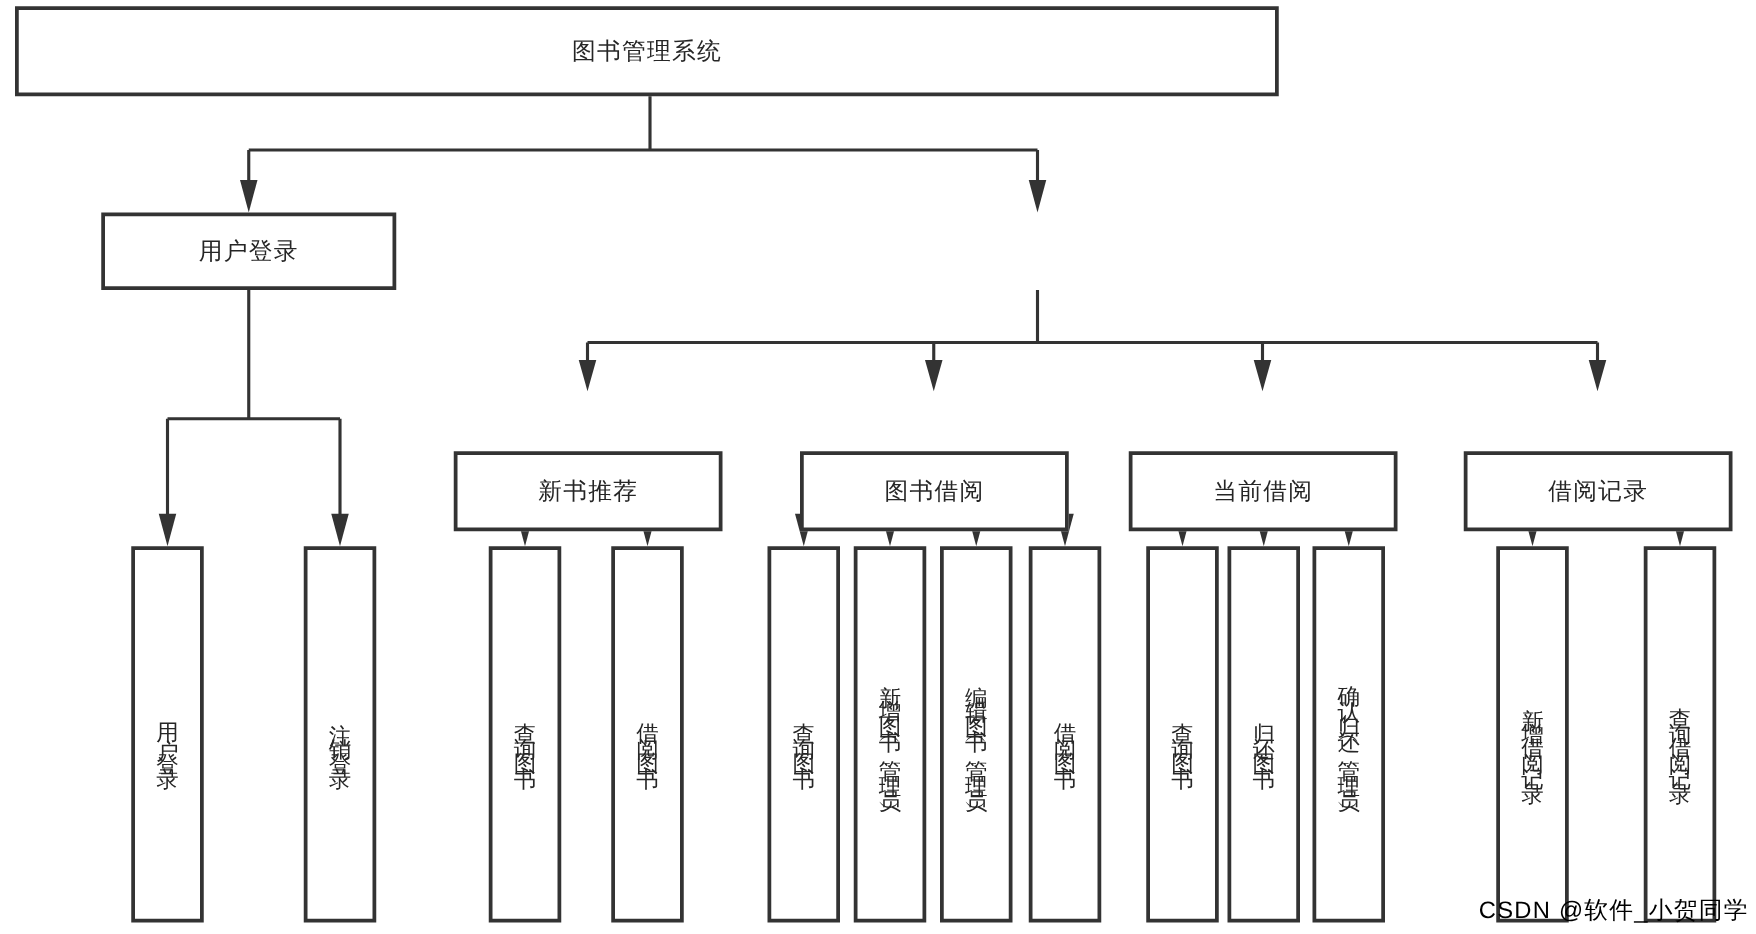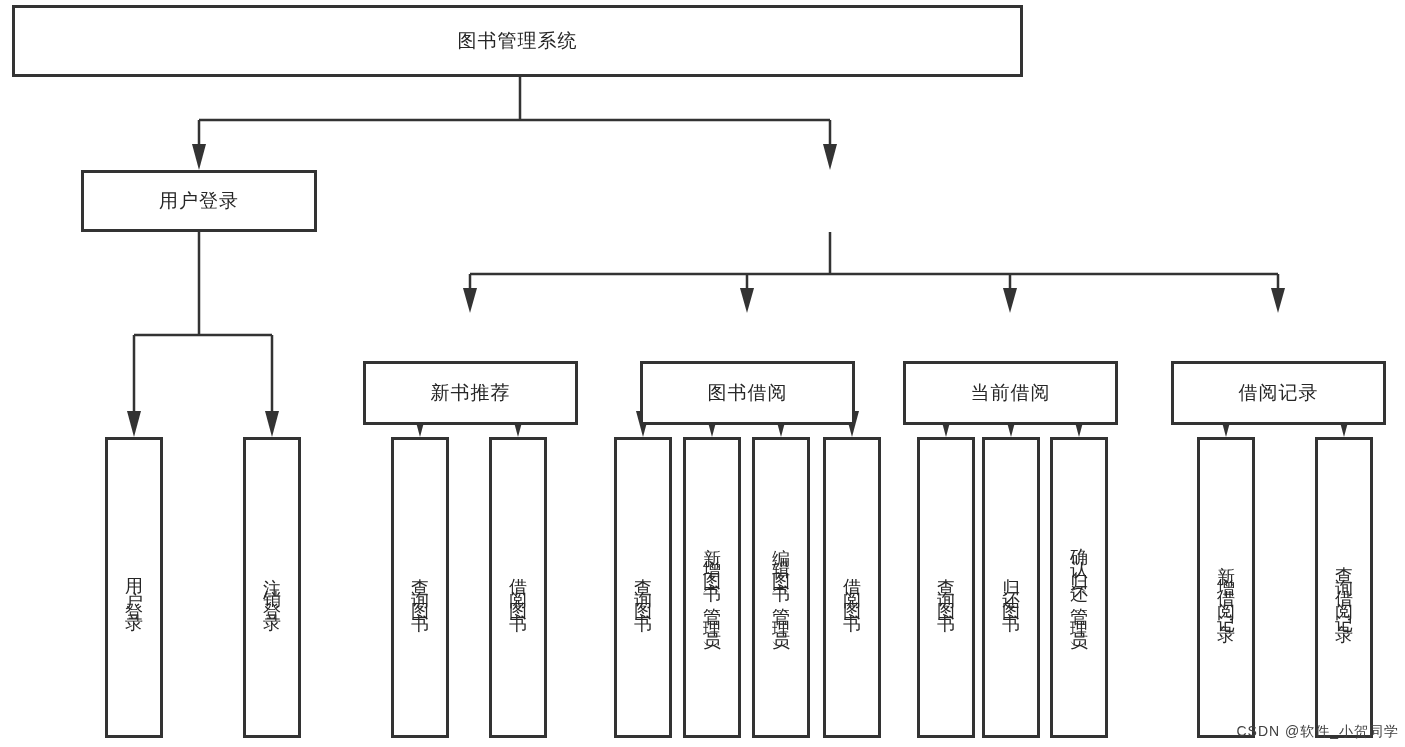--- a/index.html
+++ b/index.html
@@ -50,22 +50,22 @@
   .lvl3    { top: 313px;  height: 64px; width: 215px; margin-top: 48px; }
   .g-rec   { left: 363px; }
   .g-bor   { left: 640px; }
   .g-cur   { left: 903px; }
   .g-his   { left: 1171px; }
   .leaf    { top: 437px;  height: 301px; width: 58px; }
   .watermark {
     position: absolute;
     right: 6px;
     bottom: 6px;
-    font-size: 14px;
-    color: #404040;
+    font-size: 19px;
+    color: #000000;
     letter-spacing: 1px;
     white-space: nowrap;
   }
 </style>
 </head>
 <body>
 
 <div class="canvas">
 
   <svg class="connectors" viewBox="0 0 1405 747" xmlns="http://www.w3.org/2000/svg" aria-hidden="true">

